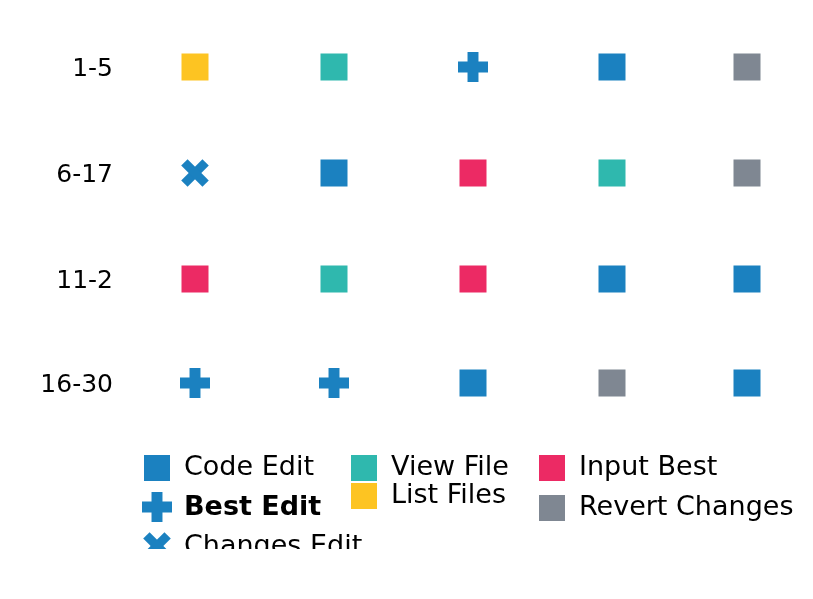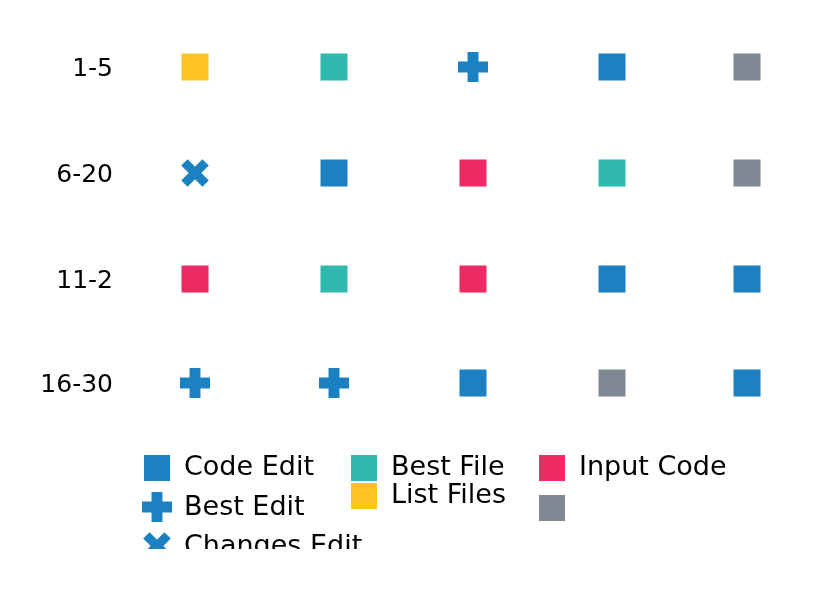--- a/index.html
+++ b/index.html
@@ -104,21 +104,21 @@
       <div class="marker square" title="List Files" style="left: 179px; top: 67px; background: rgb(253, 196, 34);"></div>
       <div class="marker square" title="View File" style="left: 318px; top: 67px; background: rgb(47, 184, 174);"></div>
       <div class="marker plus" title="Best Edit" style="left: 457px; top: 67px;">
         <svg width="30" height="30" viewBox="0 0 30 30">
           <path fill="#1b81c0" d="M9.525 0 H20.475 V9.525 H30 V20.475 H20.475 V30 H9.525 V20.475 H0 V9.525 H9.525 Z"></path>
         </svg>
       </div>
       <div class="marker square" title="Code Edit" style="left: 596px; top: 67px; background: rgb(27, 129, 192);"></div>
       <div class="marker square" title="Revert Changes" style="left: 731px; top: 67px; background: rgb(127, 135, 146);"></div>
       <div class="row-label-box" style="top: 173px;">
-        <div class="row-label">6-20</div>
+        <div class="row-label">6-17</div>
       </div>
       <div class="marker cross" title="Failed Edit" style="left: 179px; top: 173px;">
         <svg width="30" height="30" viewBox="0 0 30 30">
           <g fill="#1b81c0" transform="rotate(45 15 15)">
             <rect x="10.5" y="0" width="9" height="30"></rect>
             <rect x="0" y="10.5" width="30" height="9"></rect>
           </g>
         </svg>
       </div>
       <div class="marker square" title="Code Edit" style="left: 318px; top: 173px; background: rgb(27, 129, 192);"></div>
@@ -150,21 +150,21 @@
       <div class="marker square" title="Revert Changes" style="left: 596px; top: 383px; background: rgb(127, 135, 146);"></div>
       <div class="marker square" title="Code Edit" style="left: 731px; top: 383px; background: rgb(27, 129, 192);"></div>
     </div>
   <div id="legend">
       <div class="legend-entry" style="left: 126px; top: 0px;">
         <span class="legend-swatch">
           <span class="sq" style="background: rgb(27, 129, 192);"></span>
         </span>
         <span class="legend-text">Code Edit</span>
       </div>
-      <div class="legend-entry" style="left: 126px; top: 40px;">
+      <div class="legend-entry" style="left: 126px; top: 40px; font-weight: bold;">
         <span class="legend-swatch">
           <svg width="30" height="30" viewBox="0 0 30 30">
             <path fill="#1b81c0" d="M9.525 0 H20.475 V9.525 H30 V20.475 H20.475 V30 H9.525 V20.475 H0 V9.525 H9.525 Z"></path>
           </svg>
         </span>
         <span class="legend-text">Best Edit</span>
       </div>
       <div class="legend-entry" style="left: 126px; top: 79px;">
         <span class="legend-swatch">
           <svg width="30" height="30" viewBox="0 0 30 30">
@@ -173,33 +173,34 @@
               <rect x="0" y="10.5" width="30" height="9"></rect>
             </g>
           </svg>
         </span>
         <span class="legend-text">Changes Edit</span>
       </div>
       <div class="legend-entry" style="left: 333px; top: 0px;">
         <span class="legend-swatch">
           <span class="sq" style="background: rgb(47, 184, 174);"></span>
         </span>
-        <span class="legend-text">Best File</span>
+        <span class="legend-text">View File</span>
       </div>
       <div class="legend-entry" style="left: 333px; top: 28px;">
         <span class="legend-swatch">
           <span class="sq" style="background: rgb(253, 196, 34);"></span>
         </span>
         <span class="legend-text">List Files</span>
       </div>
       <div class="legend-entry" style="left: 521px; top: 0px;">
         <span class="legend-swatch">
           <span class="sq" style="background: rgb(236, 42, 100);"></span>
         </span>
-        <span class="legend-text">Input Code</span>
+        <span class="legend-text">Input Best</span>
       </div>
       <div class="legend-entry" style="left: 521px; top: 40px;">
         <span class="legend-swatch">
           <span class="sq" style="background: rgb(127, 135, 146);"></span>
         </span>
+        <span class="legend-text">Revert Changes</span>
       </div>
     </div>
 </div>
 
 </body></html>

